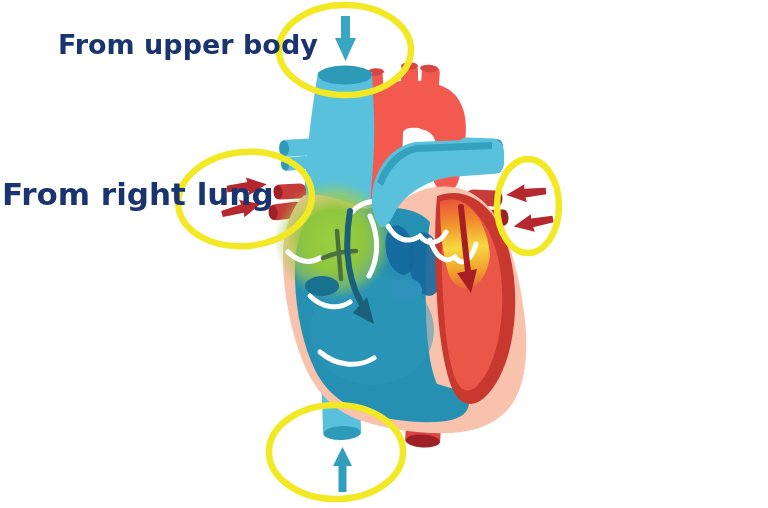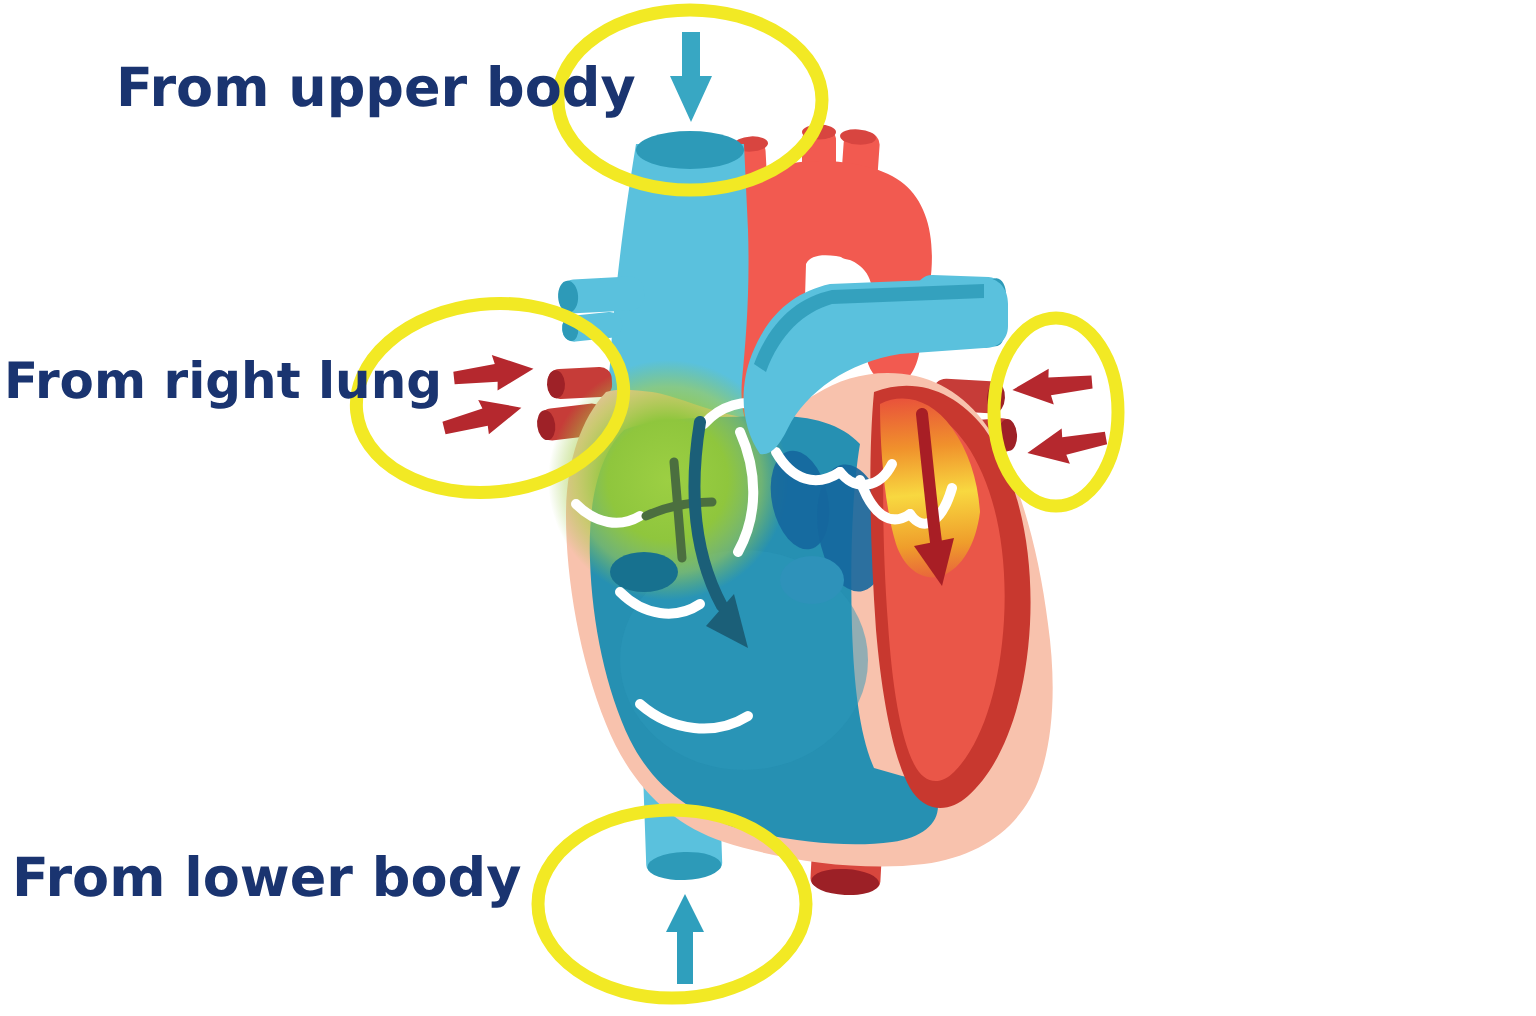--- a/index.html
+++ b/index.html
@@ -2,21 +2,21 @@
 <html><head>
 <meta charset="utf-8">
 <style>
   html,body{margin:0;padding:0;background:#fff;}
   .stage{position:relative;width:768px;height:508px;background:#ffffff;overflow:hidden;
          font-family:"DejaVu Sans","Liberation Sans",sans-serif;}
   .stage svg{position:absolute;left:0;top:0;}
   .label{position:absolute;font-weight:bold;color:#1a3470;font-size:26px;
          letter-spacing:0px;white-space:nowrap;user-select:none;}
   .label.upper{left:58px;top:29px;font-size:27px;}
-  .label.rightlung{left:2px;top:176px;font-size:25px;}
+  .label.rightlung{left:2px;top:176px;font-size:31px;}
   .label.leftlung{left:567px;top:192px;font-size:25px;}
   .label.lower{left:6px;top:424px;font-size:27px;}
 </style>
 </head>
 <body>
 
 <div class="stage">
 
 <svg width="768" height="508" viewBox="0 0 768 508">
   <defs>
@@ -175,15 +175,14 @@
   <g fill="none" stroke="#f2e924" stroke-width="6.5">
     <ellipse cx="345" cy="50" rx="66" ry="45"></ellipse>
     <ellipse cx="245" cy="199" rx="67" ry="47" transform="rotate(-6 245 199)"></ellipse>
     <ellipse cx="528" cy="206" rx="31" ry="47"></ellipse>
     <ellipse cx="336" cy="452" rx="67" ry="47"></ellipse>
   </g>
 </svg>
 
 <div class="label upper">From upper body</div>
 <div class="label rightlung">From right lung</div>
-<div class="label lower">From lower body</div>
 
 </div>
 
 </body></html>

